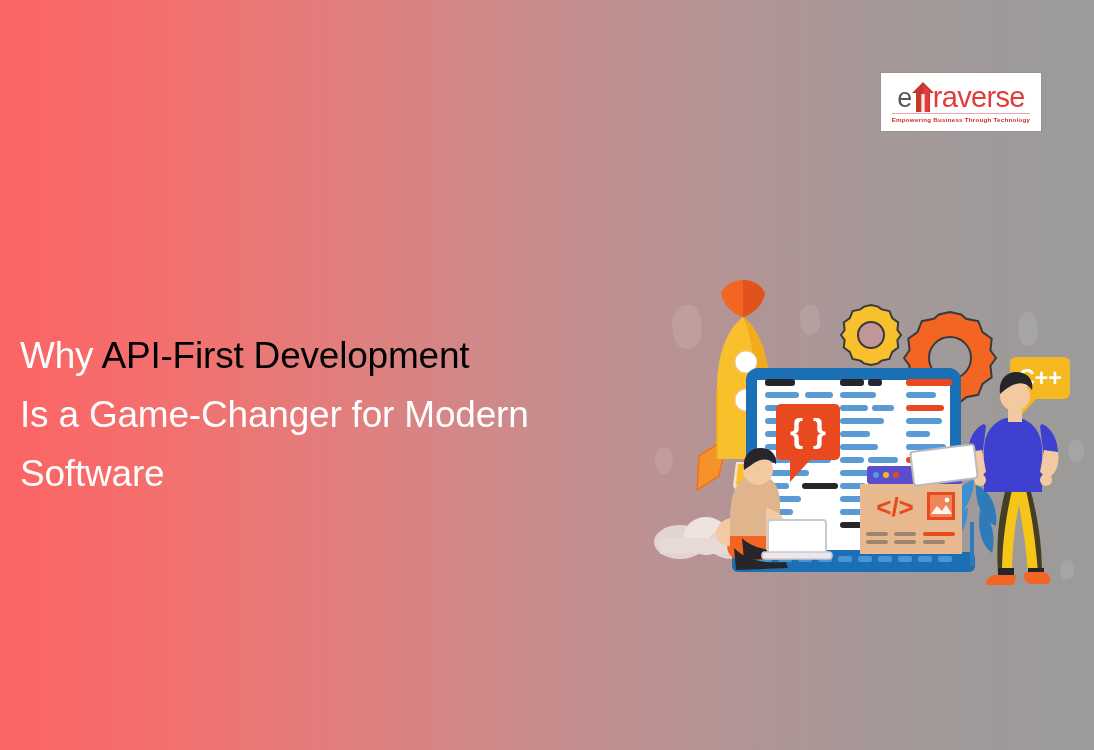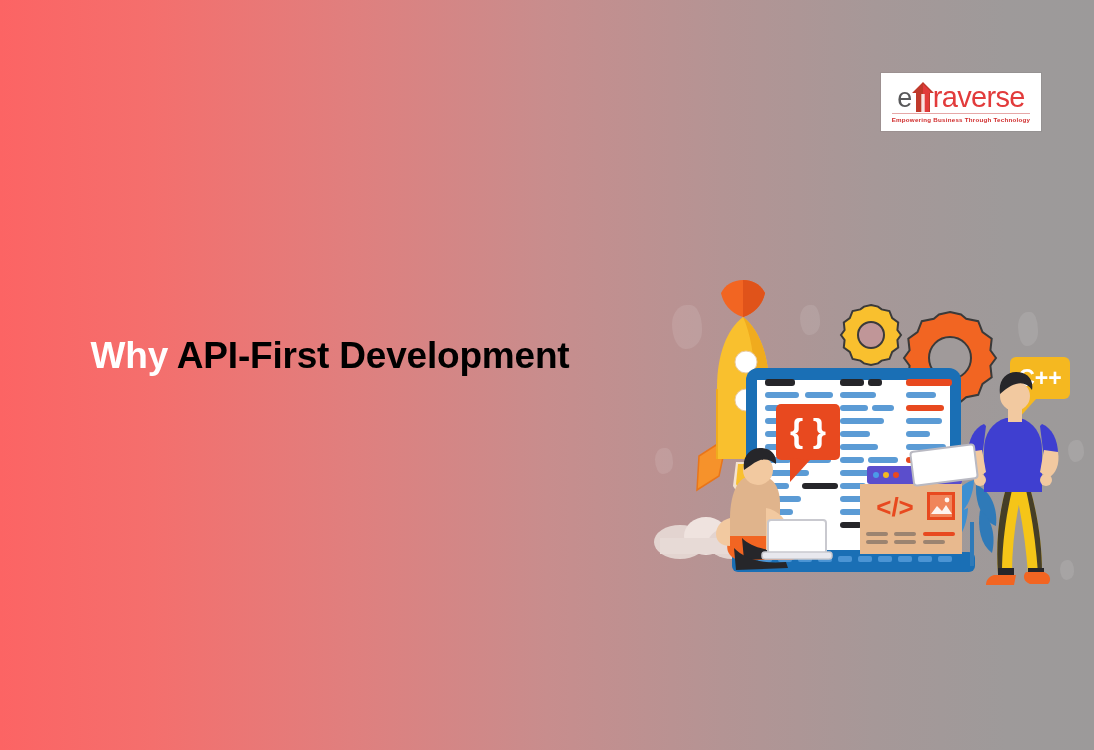--- a/index.html
+++ b/index.html
@@ -87,23 +87,22 @@
     padding-top: 2px;
     white-space: nowrap;
   }
 
   
   #headline {
     position: absolute;
     left: 20px;
     top: 326px;
     width: 620px;
-    text-align: center;
     font-size: 37px;
-    font-weight: bold;
+    font-weight: normal;
     line-height: 59px;
     letter-spacing: -0.2px;
     color: #ffffff;
   }
   #headline .hl-accent { color: #000000; }
 
   
   #illustration {
     position: absolute;
     left: 650px;
@@ -135,20 +134,22 @@
           <rect x="9.3" y="12" width="3.4" height="18" fill="#ffffff" opacity="0.85"></rect>
         </svg>
       </span>
       <span class="logo-rest">raverse</span>
     </div>
     <div id="logo-tagline">Empowering Business Through Technology</div>
   </div>
 
   <div id="headline">
     <div><span>Why </span><span class="hl-accent">API-First Development</span></div>
+    <div>Is a Game-Changer for Modern</div>
+    <div>Software</div>
   </div>
 
   <div id="illustration">
     <svg viewBox="0 0 444 320" width="444" height="320" aria-hidden="true">
 
       <g>
         <ellipse cx="30" cy="262" rx="26" ry="17" fill="#e3d4d0"></ellipse>
         <ellipse cx="56" cy="256" rx="22" ry="19" fill="#efe3df"></ellipse>
         <ellipse cx="82" cy="263" rx="24" ry="16" fill="#e3d4d0"></ellipse>
         <rect x="10" y="258" width="96" height="16" fill="#e7dad6"></rect>

